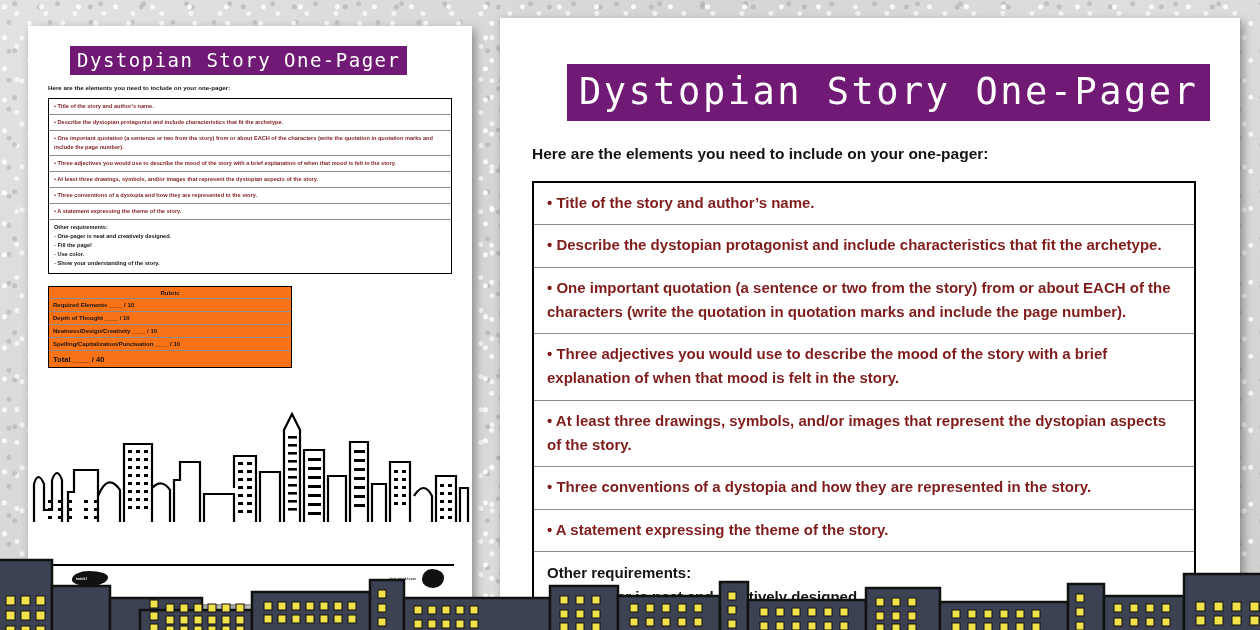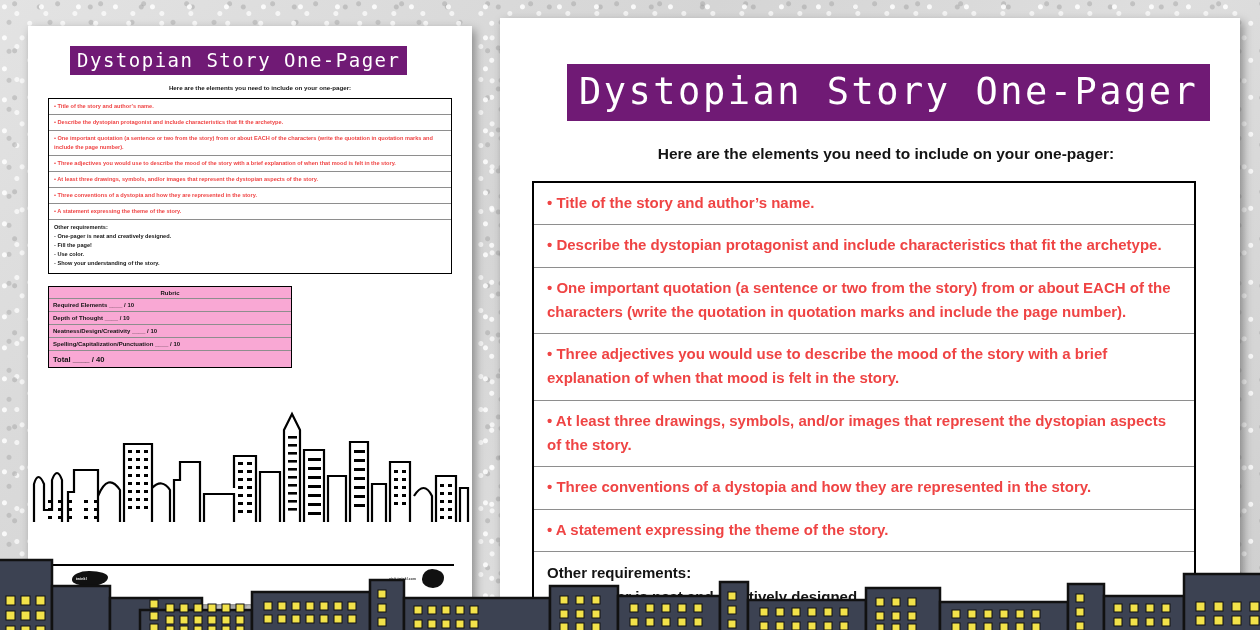--- a/index.html
+++ b/index.html
@@ -42,40 +42,40 @@
     white-space:nowrap;
     letter-spacing:2px;
   }
   #thumb-page .title-banner {
     font-size:19px; padding:3px 7px 4px; margin:20px 0 0 42px; letter-spacing:1.5px;
   }
   #main-page .title-banner {
     font-size:37px; padding:6px 12px 8px; margin:46px 0 0 67px; letter-spacing:2.5px;
   }
 
-  .intro-line { font-weight:bold; color:#141414;text-align:center; }
+  .intro-line { font-weight:bold; color:#141414; }
   #thumb-page .intro-line { font-size:6.2px; margin:9px 0 7px 20px; }
   #main-page  .intro-line { font-size:15.5px; margin:24px 0 18px 32px; }
 
   
   .req-box { border:2px solid #000; background:#fff; }
   #thumb-page .req-box { margin:0 20px 0 20px; border-width:1.4px; }
   #main-page  .req-box { margin:0 44px 0 32px; }
 
-  .req-row { border-bottom:1.6px solid #8e8e8e; color:#ef4444; font-weight:bold; }
+  .req-row { border-bottom:1.6px solid #8e8e8e; color:#7f1d1d; font-weight:bold; }
   .req-row:last-child { border-bottom:none; }
   #thumb-page .req-row { font-size:5.6px; line-height:1.55; padding:3.2px 5px; border-bottom-width:.9px; }
   #main-page  .req-row { font-size:15px;  line-height:1.62; padding:8px 13px 9px; }
 
   .other-block { color:#141414; font-weight:bold; }
   #thumb-page .other-block { font-size:5.6px; line-height:1.6; padding:3.5px 5px 5px; }
   #main-page  .other-block { font-size:15px; line-height:1.62; padding:9px 13px 12px; }
 
   
-  .rubric { border:2px solid #000; background:#f9a8d4; }
+  .rubric { border:2px solid #000; background:#f97316; }
   #thumb-page .rubric { margin:12px 20px 0 20px; border-width:1.4px; width:244px; }
 
   .rubric-head {
     text-align:center; font-weight:bold; color:#141414;
     border-bottom:1.6px solid #8e8e8e;
   }
   .rubric-row { font-weight:bold; color:#141414; border-bottom:1.6px solid #8e8e8e; }
   .rubric-row:last-child { border-bottom:none; }
   .rubric-row.total { border-bottom:none; }
 

